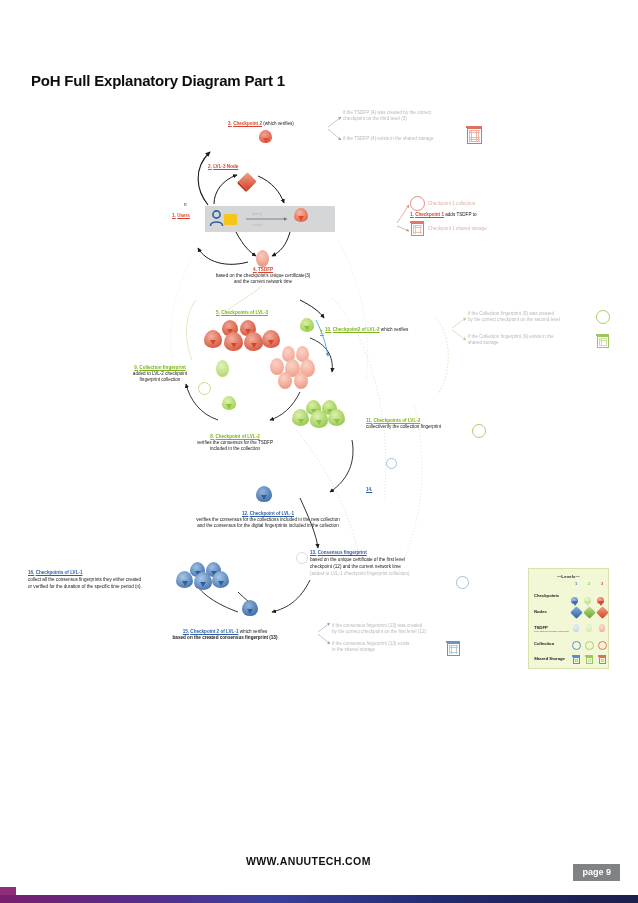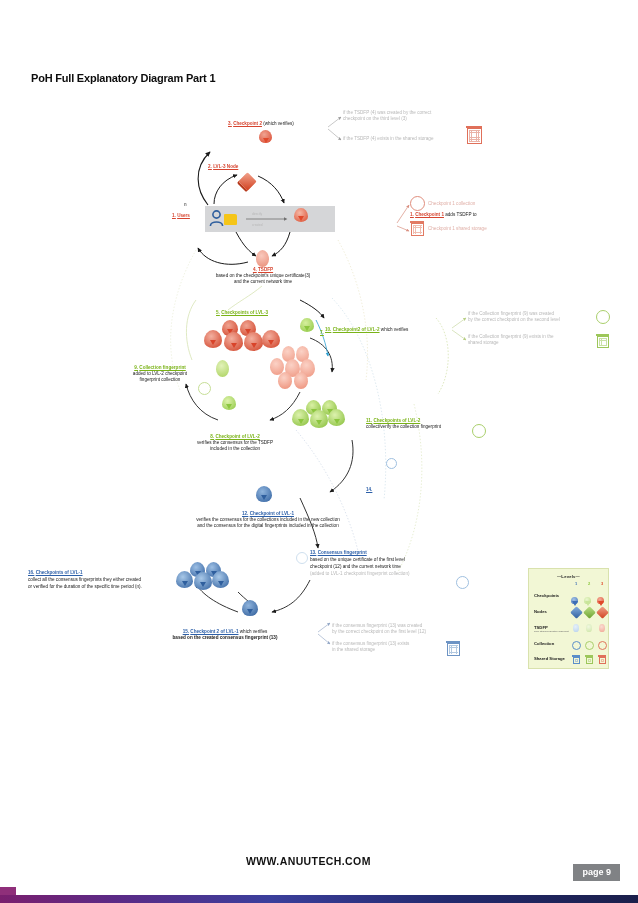--- a/index.html
+++ b/index.html
@@ -10,21 +10,21 @@
     font-family:"Liberation Sans", sans-serif;
     position:relative;
     overflow:hidden;
     -webkit-font-smoothing:antialiased;
   }
   #page{position:absolute;left:0;top:0;width:638px;height:903px;}
 
   
   .page-title{
     position:absolute;left:31px;top:72px;
-    font-size:11px;font-weight:bold;color:#0d0d0d;
+    font-size:15px;font-weight:bold;color:#0d0d0d;
     letter-spacing:-0.2px;white-space:nowrap;
   }
 
   
   .lbl{position:absolute;font-size:4.6px;line-height:6.2px;color:#1a1a1a;white-space:nowrap;}
   .lbl.wrap{white-space:normal;}
   .num{font-weight:bold;text-decoration:underline;}
   .num.red{color:#d6442f;}
   .num.green{color:#7ab317;}
   .num.blue{color:#2c5fa8;}

